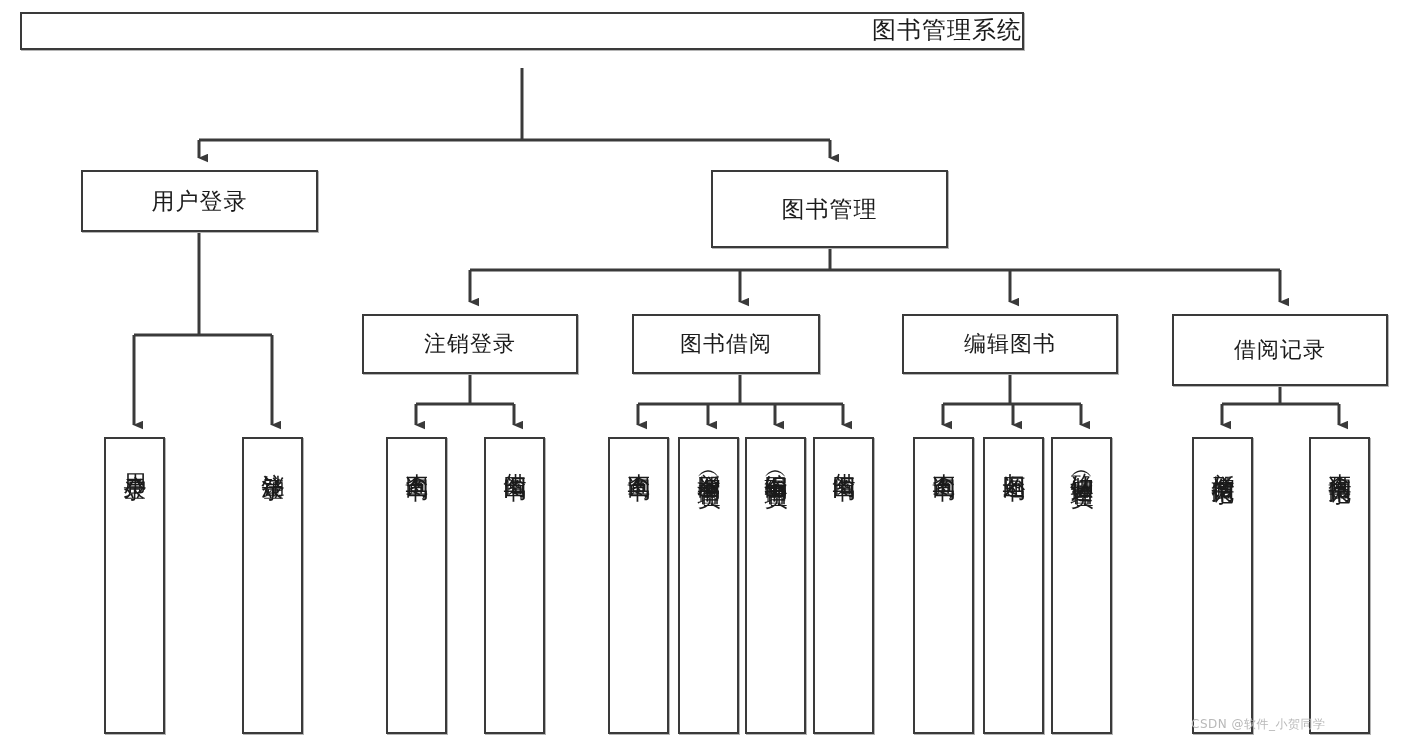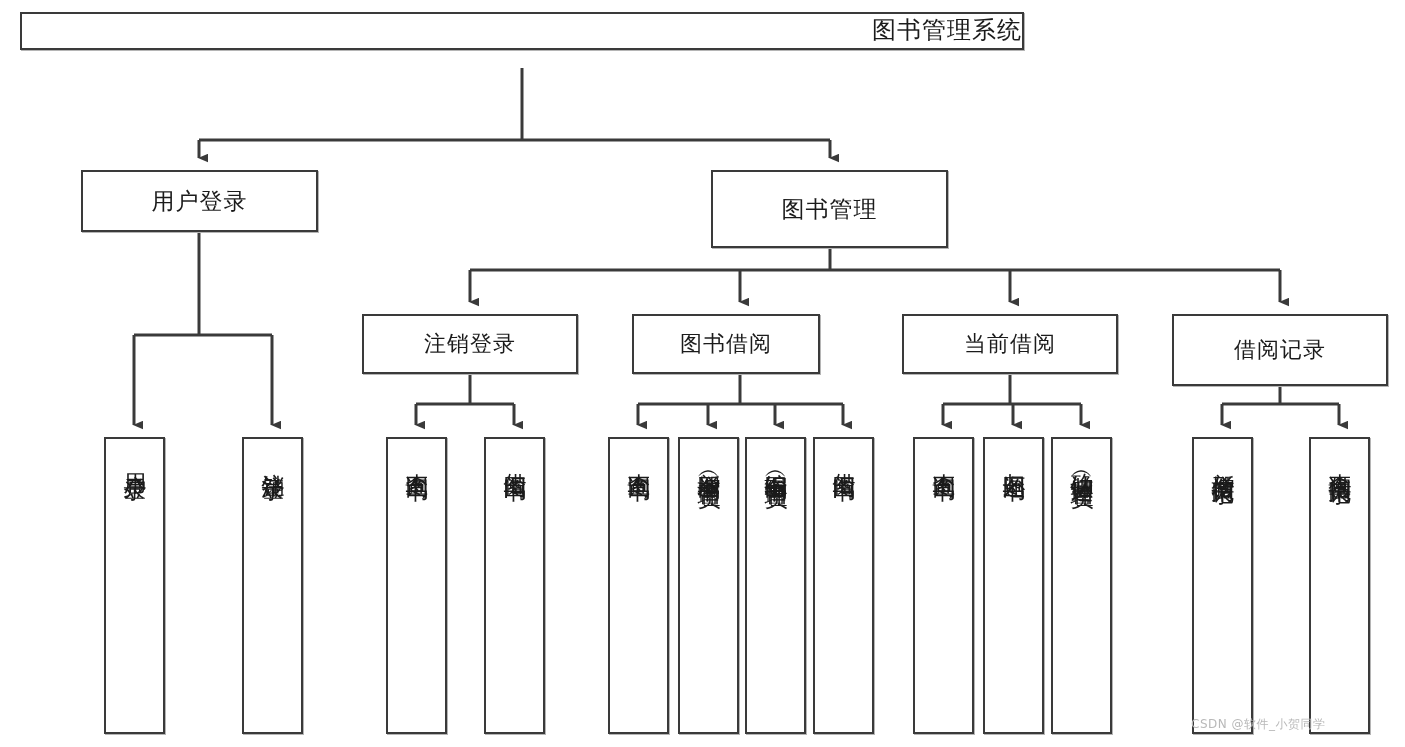--- a/index.html
+++ b/index.html
@@ -150,21 +150,21 @@
     <span class="node-label">图书管理</span>
   </div>
 
   <div class="node level3" style="left:362px; top:314px; width:216px; height:60px;">
     <span class="node-label">注销登录</span>
   </div>
   <div class="node level3" style="left:632px; top:314px; width:188px; height:60px;">
     <span class="node-label">图书借阅</span>
   </div>
   <div class="node level3" style="left:902px; top:314px; width:216px; height:60px;">
-    <span class="node-label">当前借阅</span>
+    <span class="node-label">编辑图书</span>
   </div>
   <div class="node level3" style="left:1172px; top:314px; width:216px; height:72px;">
     <span class="node-label">借阅记录</span>
   </div>
 
   <div class="node leaf" style="left:104px; top:437px; width:61px; height:297px;">
     <span class="node-label">用户登录</span>
   </div>
   <div class="node leaf" style="left:242px; top:437px; width:61px; height:297px;">
     <span class="node-label">注销登录</span>

